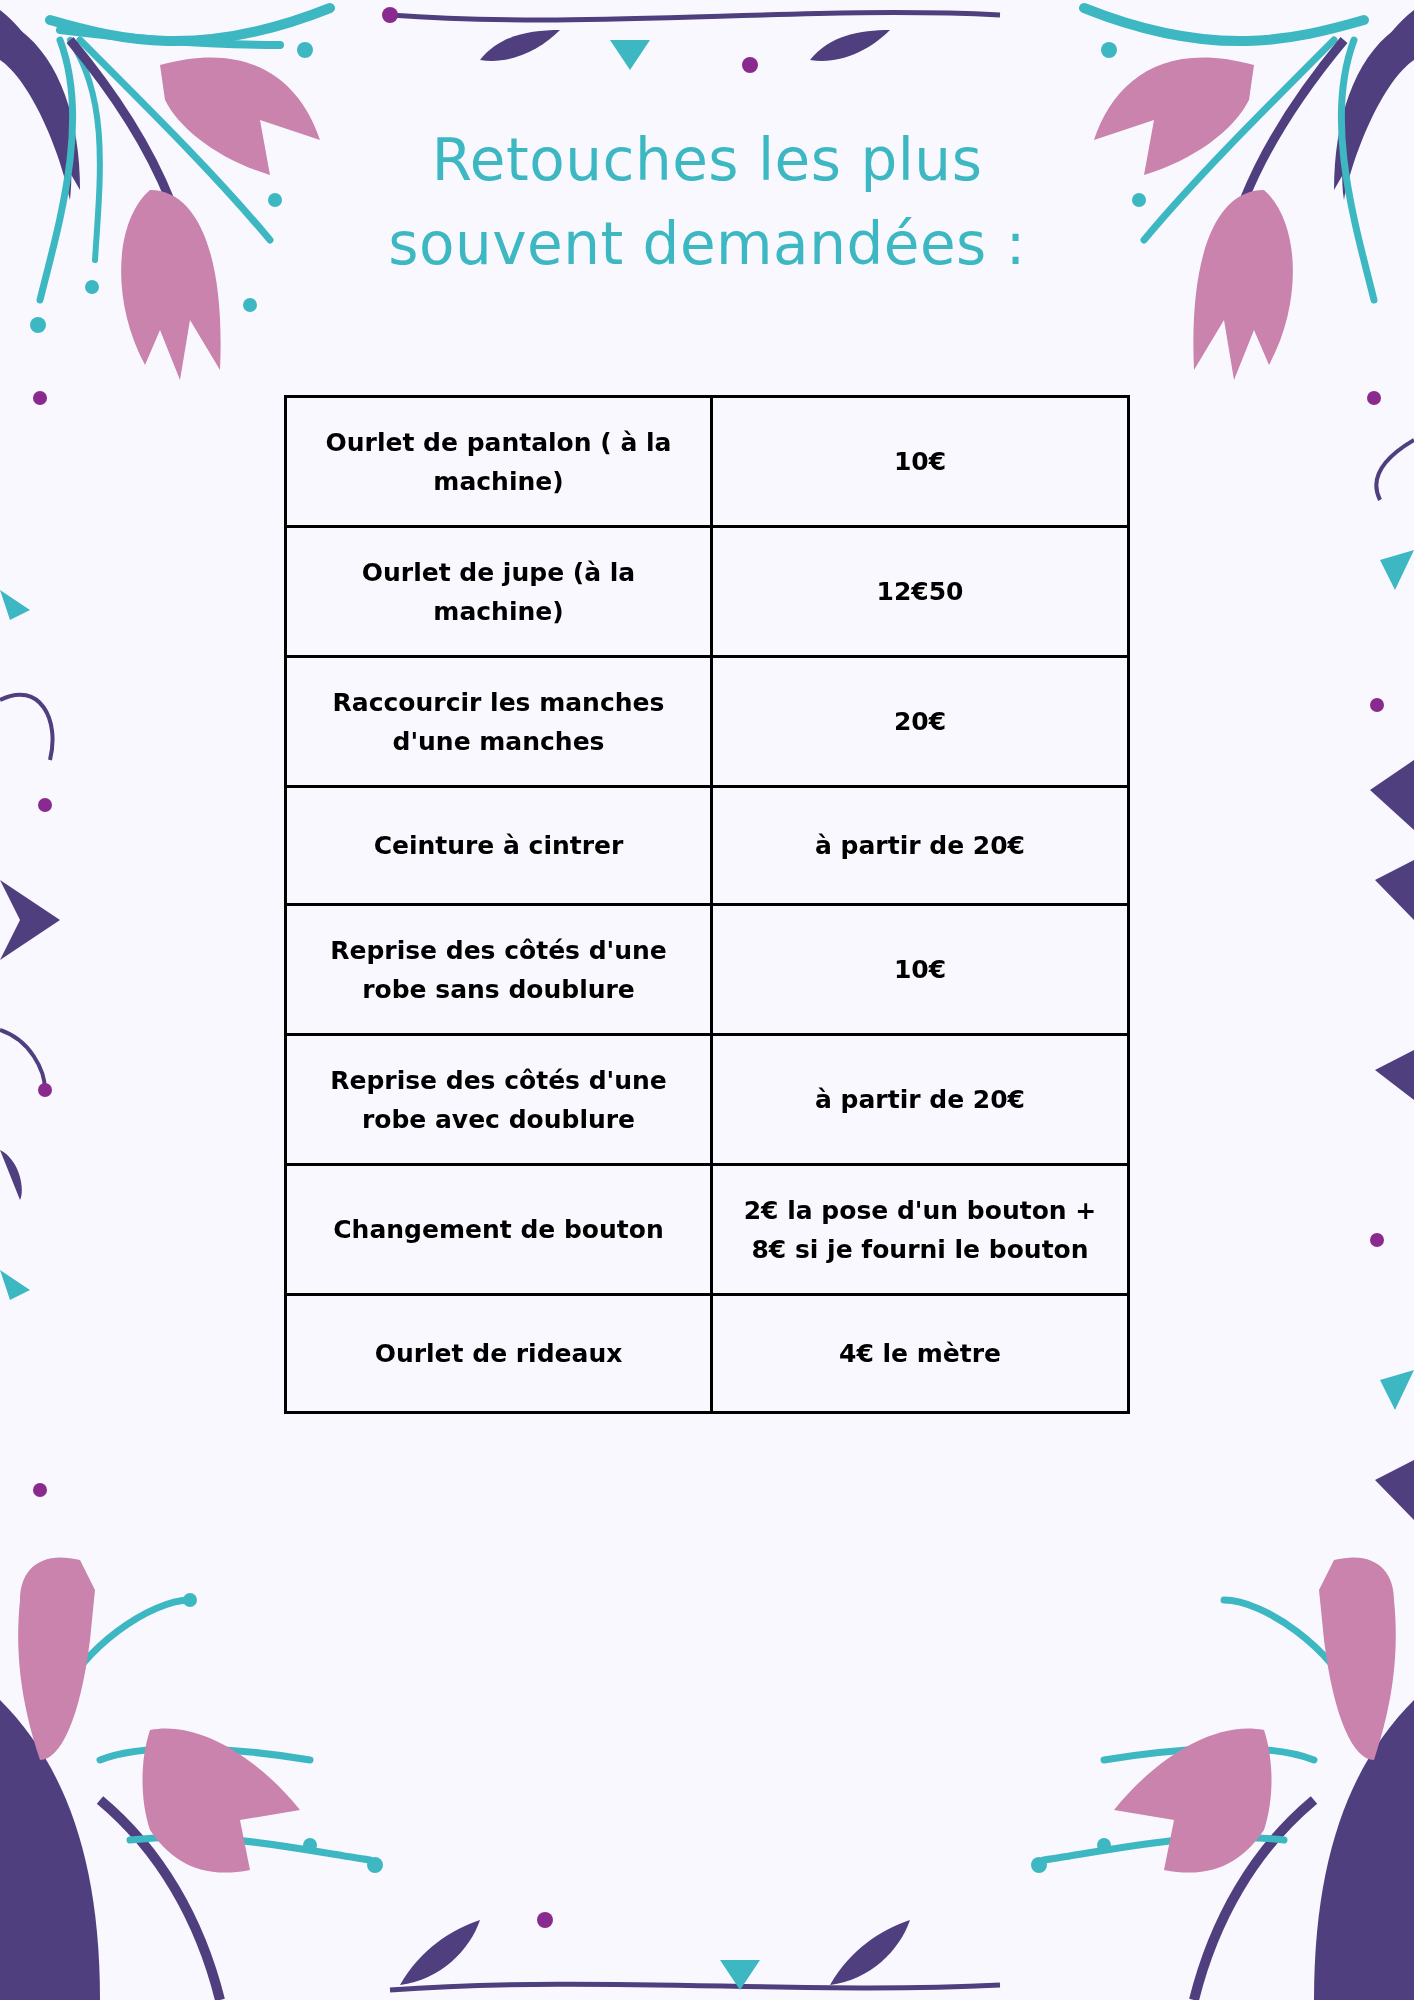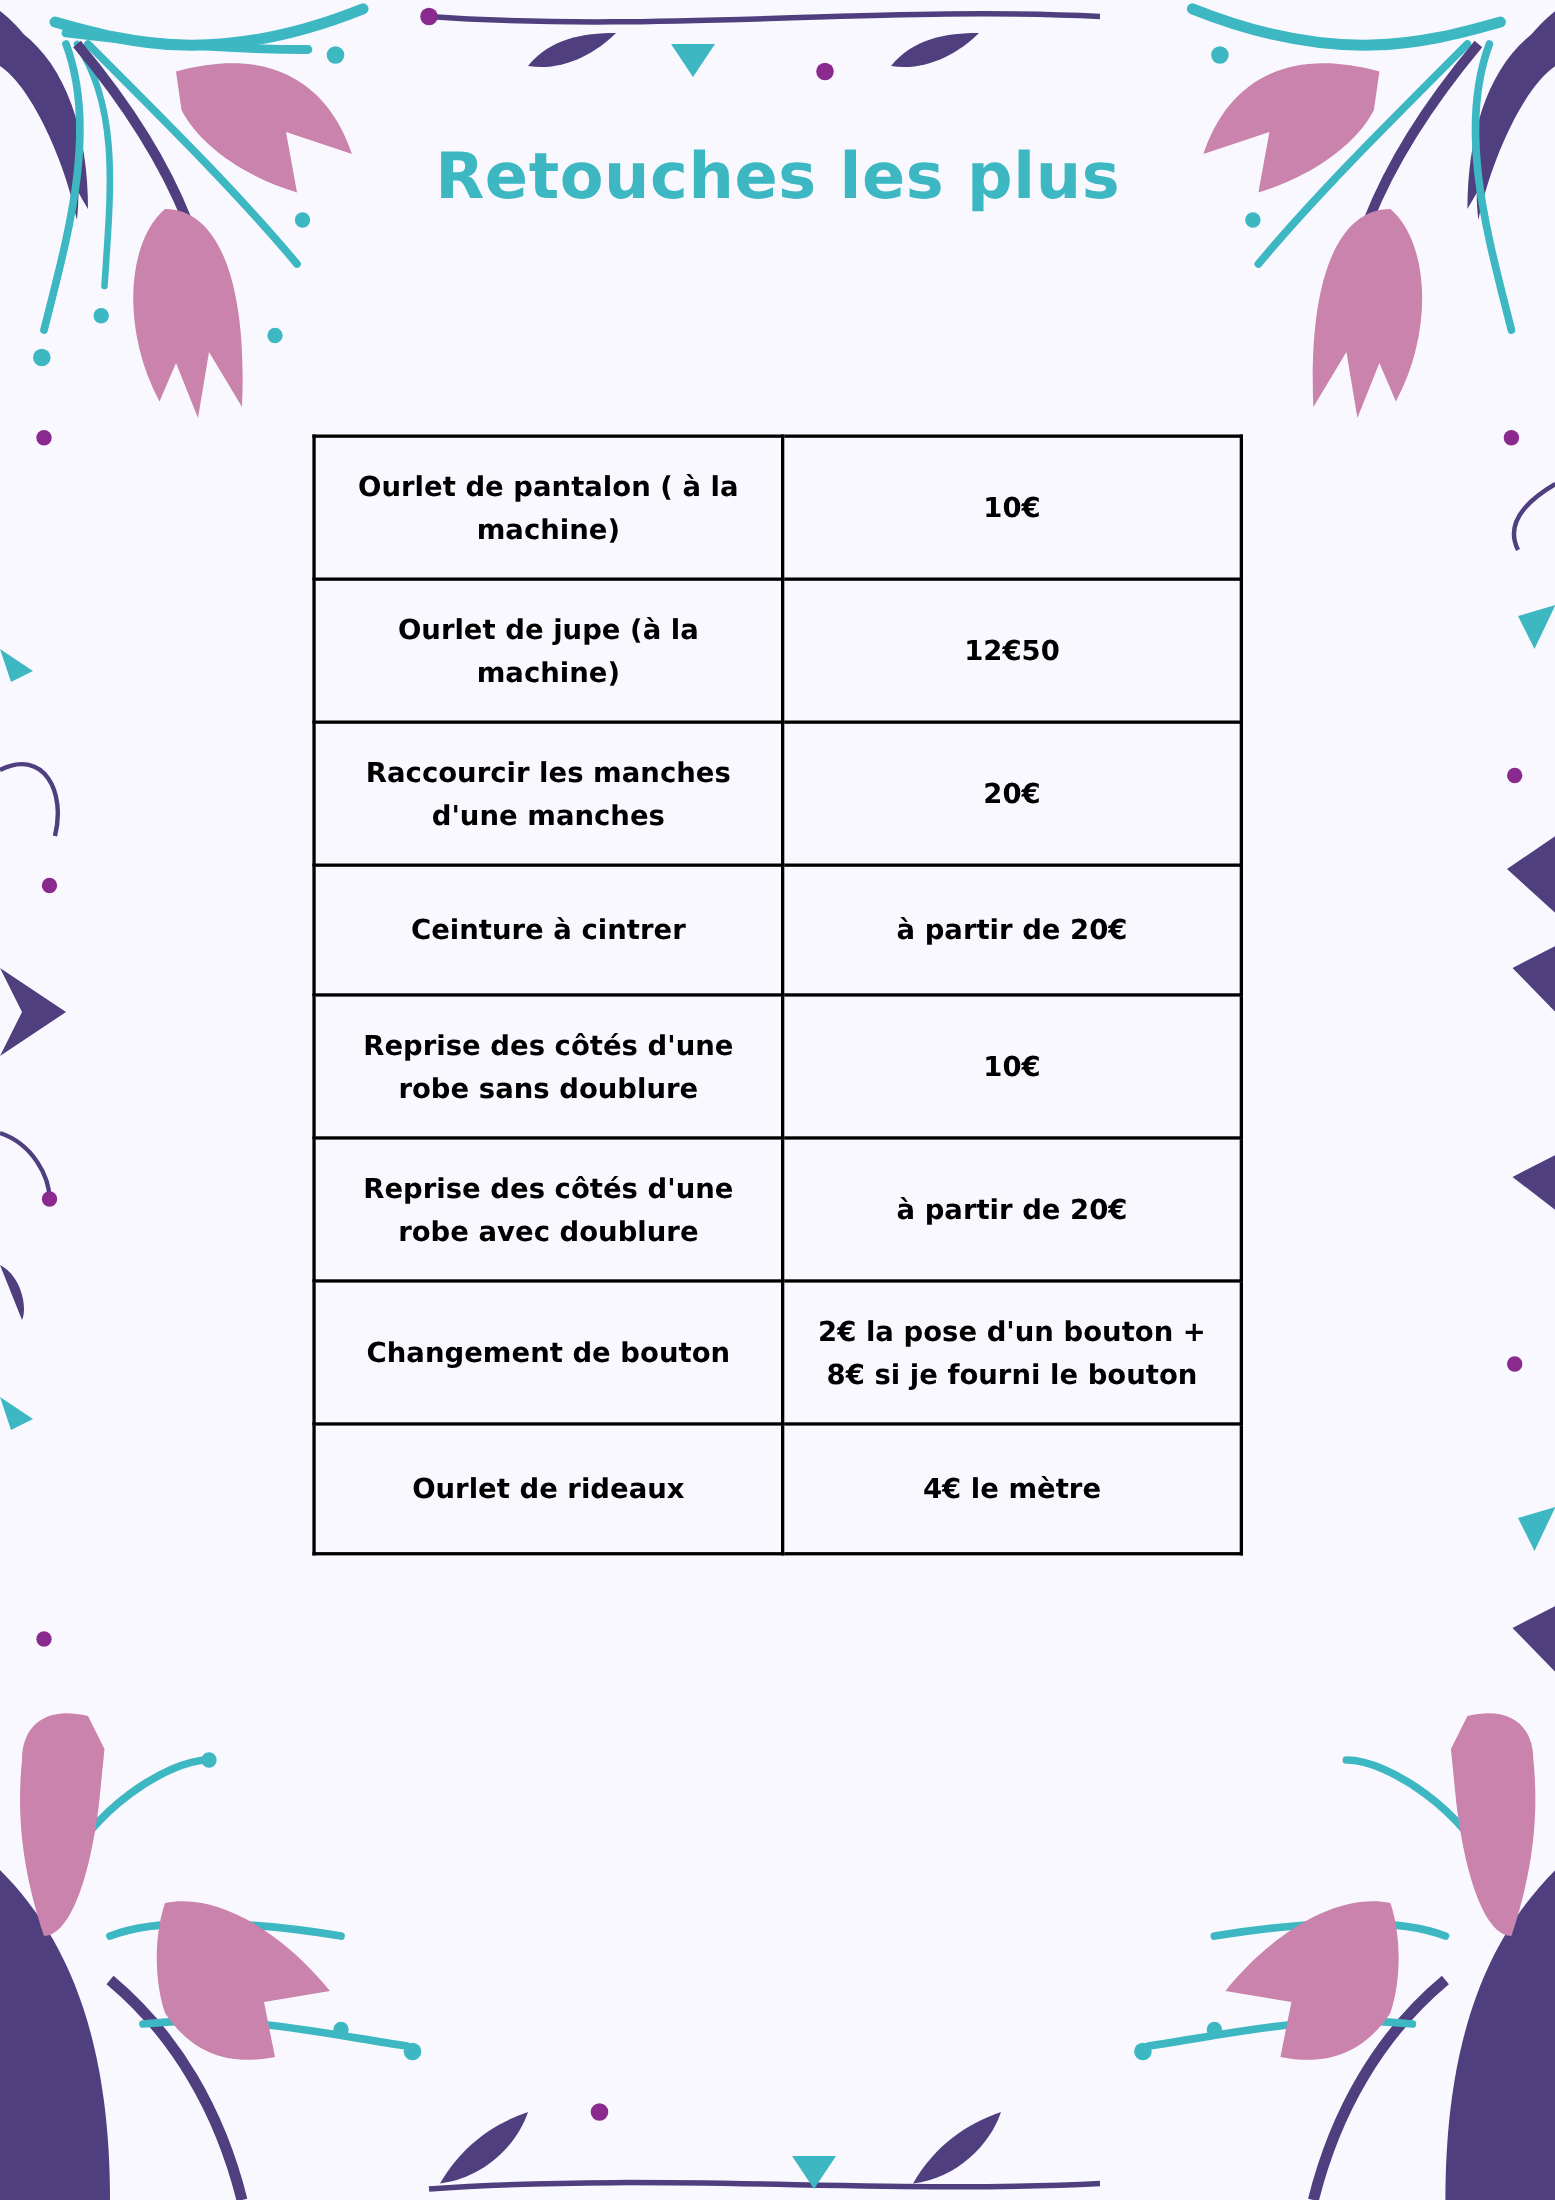--- a/index.html
+++ b/index.html
@@ -1,18 +1,18 @@
 <!DOCTYPE html>
 <html><head>
 <meta charset="utf-8">
 <style>
   html,body{margin:0;padding:0;}
   body{width:1414px;height:2000px;background:#faf8ff;position:relative;overflow:hidden;font-family:"DejaVu Sans","Liberation Sans",sans-serif;}
   .deco{position:absolute;top:0;left:0;width:1414px;height:2000px;pointer-events:none;}
-  .title{position:absolute;top:118px;left:0;width:1414px;text-align:center;color:#3db8c3;font-weight:bold;font-size:58px;line-height:84px;letter-spacing:0.5px;}
+  .title{position:absolute;top:118px;left:0;width:1414px;text-align:center;color:#3db8c3;font-weight:normal;font-size:58px;line-height:84px;letter-spacing:0.5px;}
   .title div{white-space:nowrap;}
   table.prices{position:absolute;left:284px;top:395px;width:846px;border-collapse:collapse;}
   table.prices td{border:3px solid #000;text-align:center;vertical-align:middle;font-weight:bold;font-size:25px;line-height:39px;color:#000;background:#faf8ff;padding:0 18px;}
   table.prices td.svc{width:387px;margin-top:40px;}
 </style>
 </head>
 <body>
 
 <svg class="deco" viewBox="0 0 1414 2000" xmlns="http://www.w3.org/2000/svg">
 
@@ -110,20 +110,21 @@
     <path d="M130 1840 C220 1830 300 1850 370 1860" stroke="#3db8c3" stroke-width="7" fill="none" stroke-linecap="round"></path>
     <path d="M20 1600 C20 1570 40 1550 80 1560 L95 1590 L90 1640 C80 1720 60 1760 40 1760 C20 1700 15 1650 20 1600Z" fill="#c983ac"></path>
     <path d="M150 1730 C200 1720 260 1760 300 1810 L240 1820 L250 1870 C200 1880 170 1860 150 1830 C140 1800 140 1760 150 1730Z" fill="#c983ac"></path>
     <circle cx="310" cy="1845" r="7" fill="#3db8c3"></circle>
       <circle cx="375" cy="1865" r="8" fill="#3db8c3"></circle>
   </g>
 </svg>
 
 <div class="title">
   <div>Retouches les plus</div>
+  <div>souvent demandées :</div>
 </div>
 
 <table class="prices">
   <tbody>
     <tr style="height:130px">
       <td class="svc">Ourlet de pantalon ( à la machine)</td>
       <td>10€</td>
     </tr>
     <tr style="height:130px">
       <td class="svc">Ourlet de jupe (à la machine)</td>

